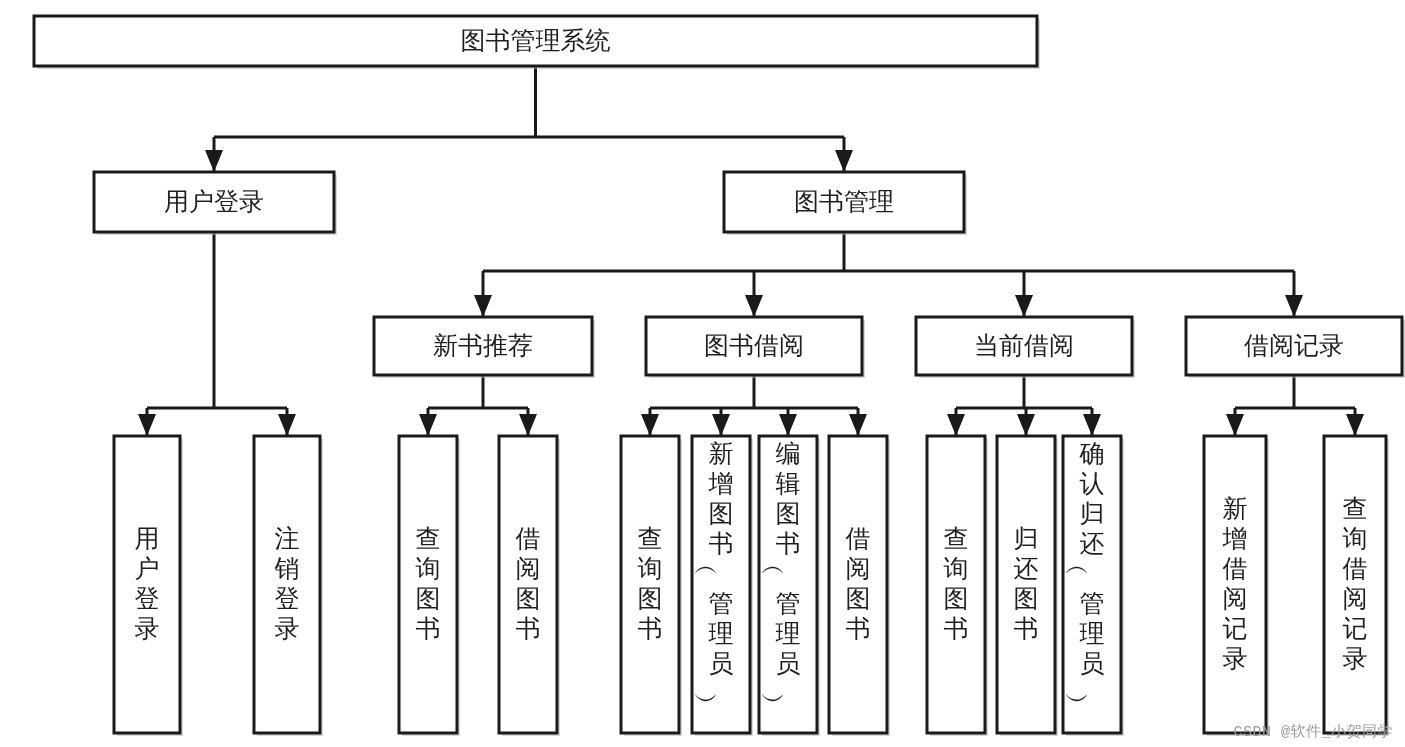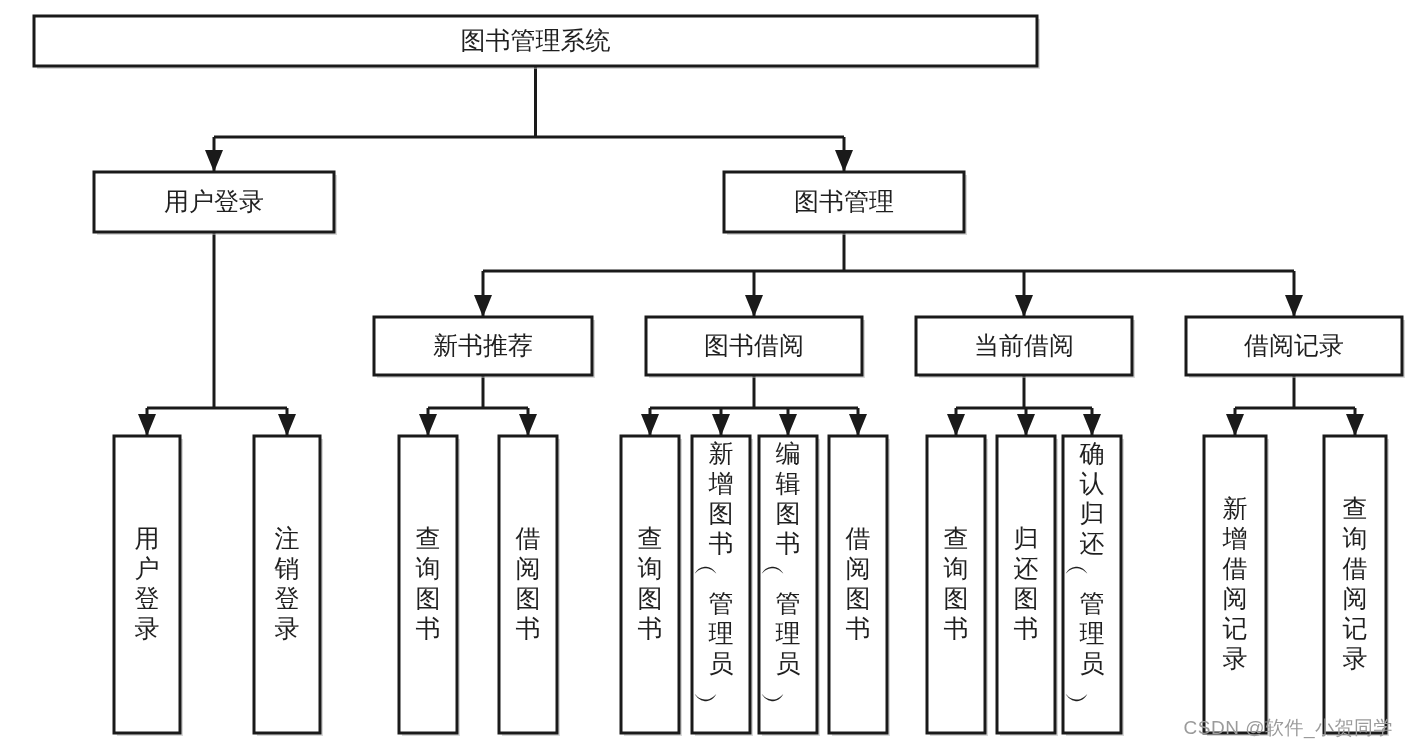--- a/index.html
+++ b/index.html
@@ -52,22 +52,22 @@
   .vert-label {
     font-family: "Liberation Sans", "DejaVu Sans", sans-serif;
     fill: #1f1f1f;
     font-size: 25px;
     text-anchor: middle;
   }
   .watermark {
     position: absolute;
     right: 12px;
     bottom: 6px;
-    font-family: Liberation Sans, sans-serif;
-    font-size: 19px;
+    font-family: Liberation Mono, monospace;
+    font-size: 15px;
     color: #9b9b9b;
     letter-spacing: 0.5px;
     white-space: nowrap;
     pointer-events: none;
   }
 </style>
 </head>
 <body>
 
 <div id="diagram-root">

